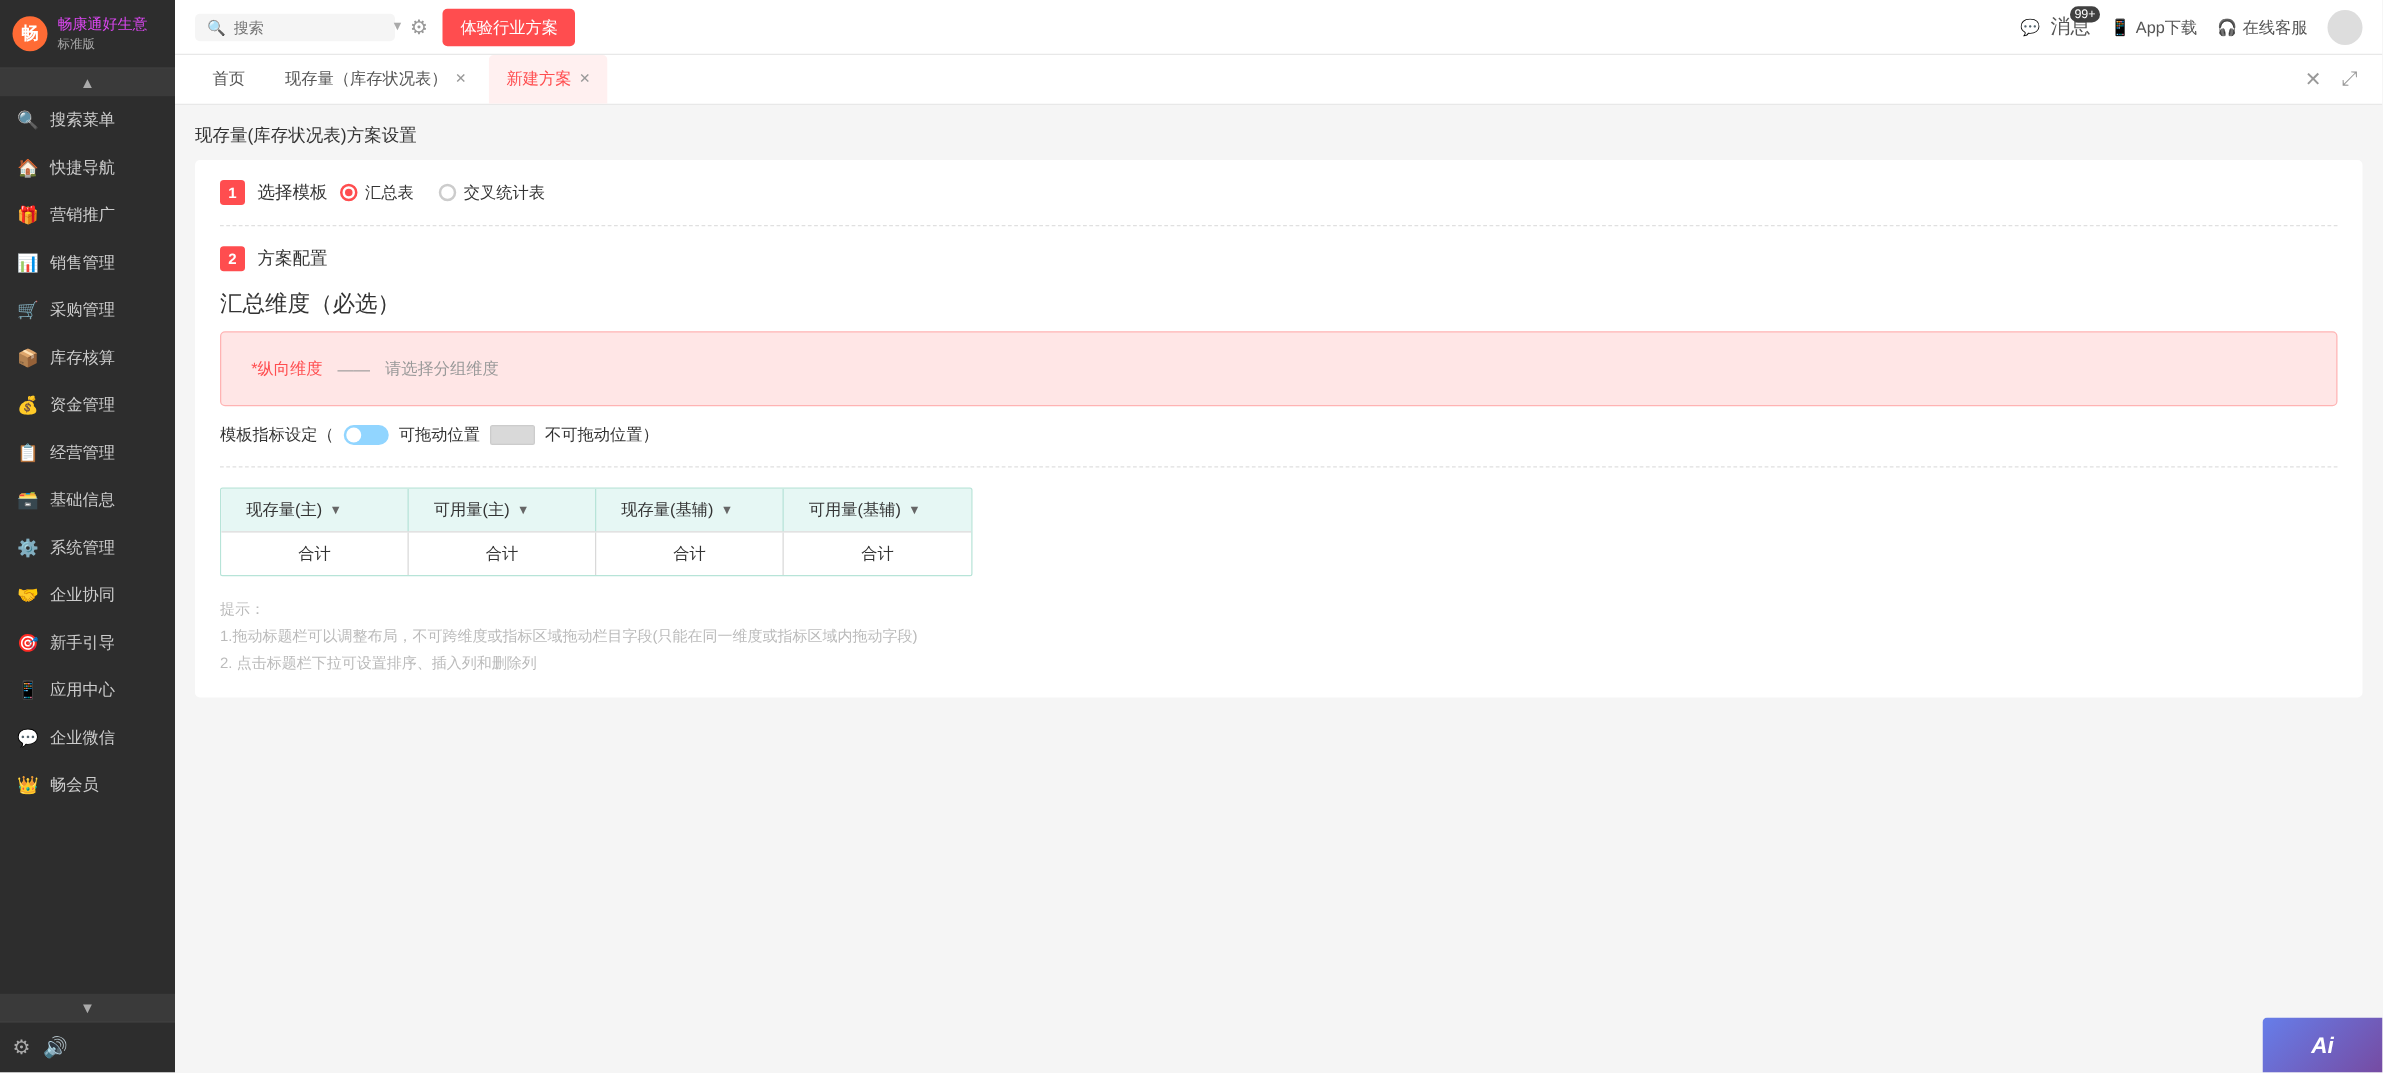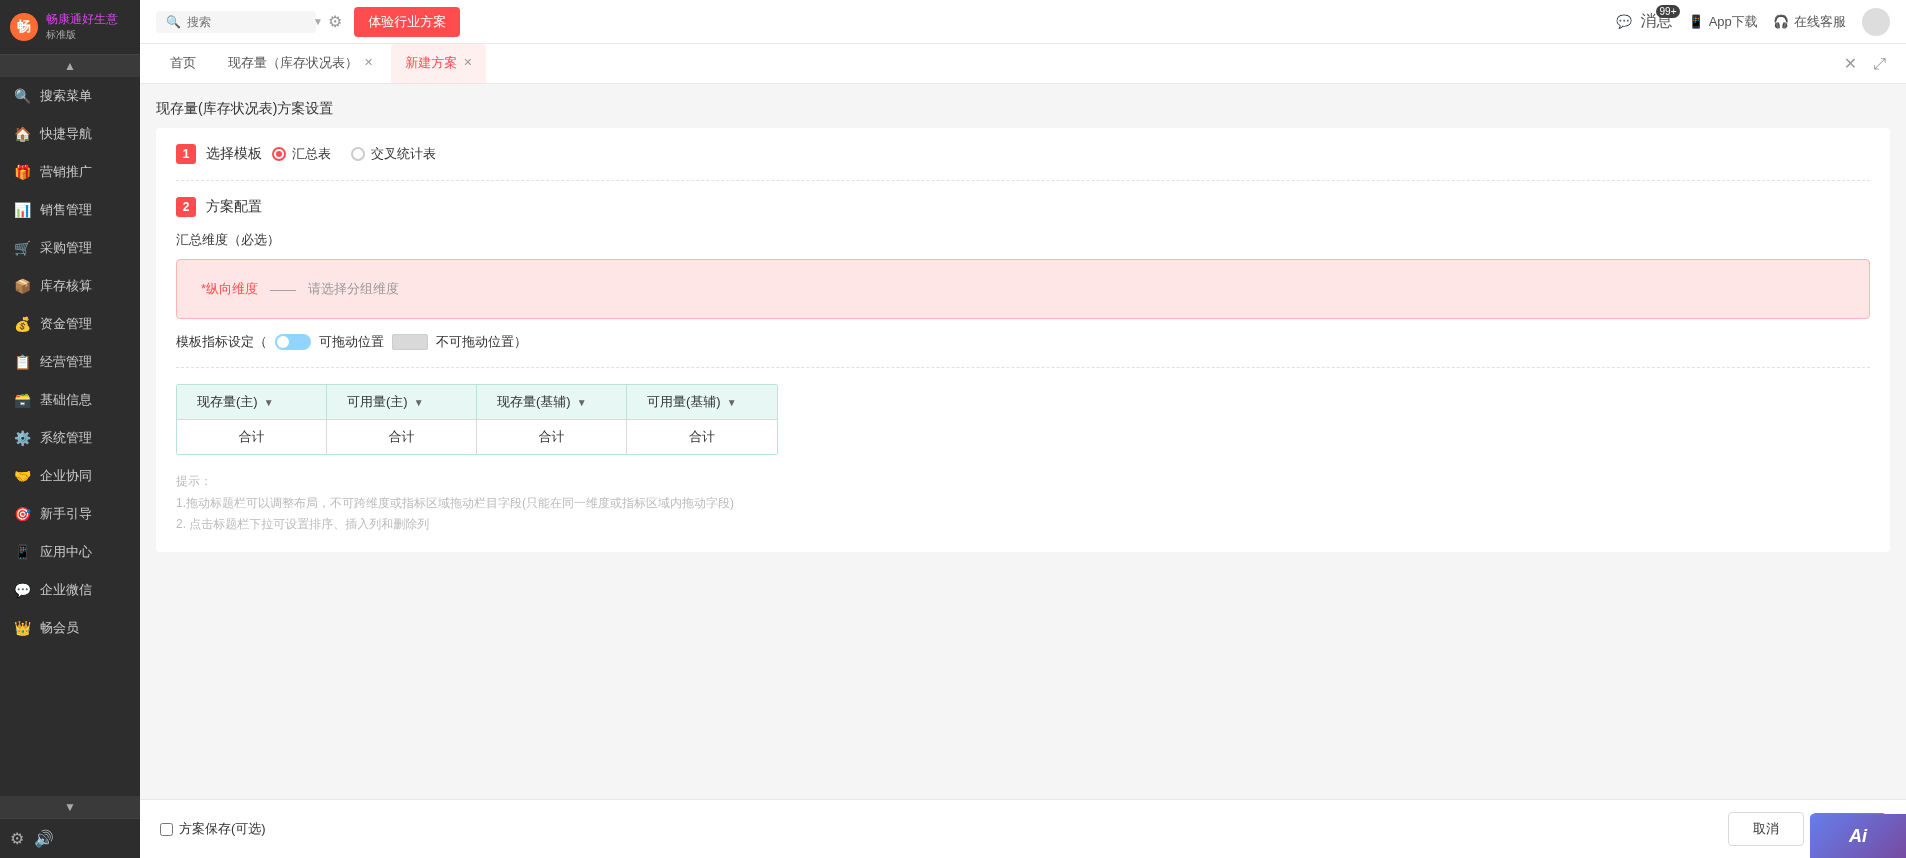--- a/index.html
+++ b/index.html
@@ -536,21 +536,21 @@
         </div>
       </div>
 
       <hr class="divider">
 
       <div class="step-header">
         <div class="step-num">2</div>
         <div class="step-title">方案配置</div>
       </div>
 
-      <div style="font-size:13px;color:#333;margin-bottom:8px;">汇总维度（必选）</div>
+      <div style="font-size:18px;color:#333;margin-bottom:8px;">汇总维度（必选）</div>
 
       <div class="dimension-area">
         <div class="dimension-row">
           <span class="dim-label">*纵向维度</span>
           <span class="dim-line">——</span>
           <span class="dim-placeholder">请选择分组维度</span>
         </div>
       </div>
 
       <div style="display:flex;align-items:center;gap:8px;margin:14px 0 6px 0;">
@@ -593,26 +593,18 @@
 
       <div class="tips-section">
         <span class="tips-title">提示：</span>
         <div>1.拖动标题栏可以调整布局，不可跨维度或指标区域拖动栏目字段(只能在同一维度或指标区域内拖动字段)</div>
         <div>2. 点击标题栏下拉可设置排序、插入列和删除列</div>
       </div>
 
     </div>
   </div>
 
-  <div class="footer-bar">
-    <label class="footer-checkbox">
-      <input type="checkbox" style="">
-      <span>方案保存(可选)</span>
-    </label>
-    <button class="btn-cancel">取消</button>
-    <button class="btn-query">查询</button>
-  </div>
 
 </div>
 
 <div class="ai-fab">
   <span>Ai</span>
 </div>
 
 </body></html>

